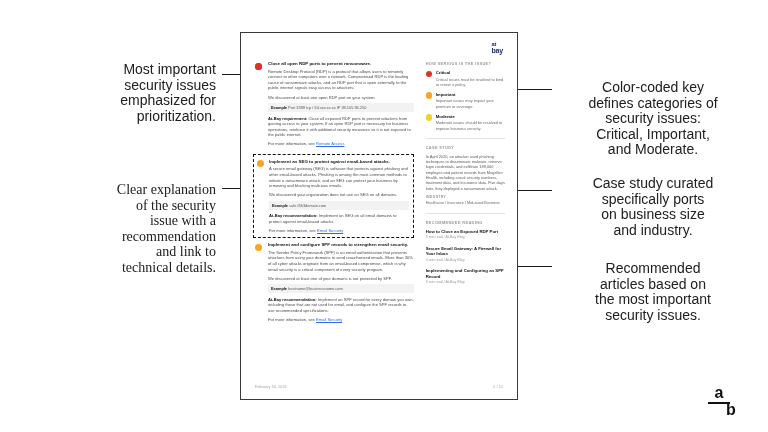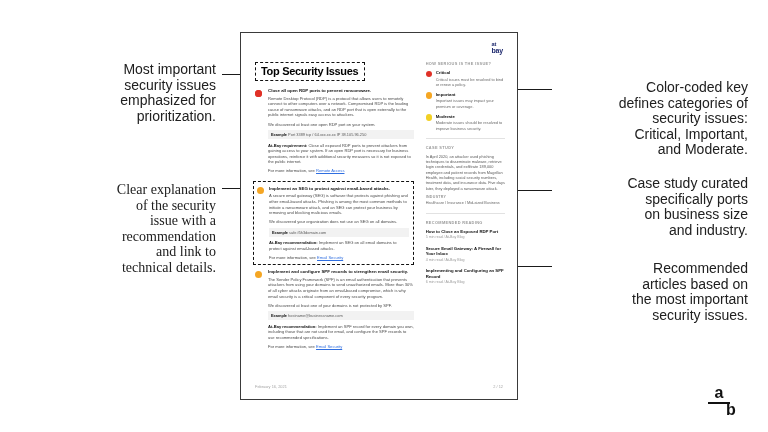--- a/index.html
+++ b/index.html
@@ -18,21 +18,21 @@
 
   
   .annotation {
     position: absolute;
     font-size: 14px;
     line-height: 15.5px;
     color: #202020;
     white-space: pre-line;
   }
   .annotation.left  { text-align: right; }
-  .annotation.right { text-align: right; }
+  .annotation.right { text-align: center; }
 
   
   .arrow {
     position: absolute;
     height: 1px;
     background: #1a1a1a;
   }
   .arrow::after {
     content: "";
     position: absolute;
@@ -347,23 +347,20 @@
 
   <div class="doc-logo">
     <span class="mark">at</span>
     <span class="word">bay</span>
   </div>
 
   <div class="doc-body">
 
     <div class="col-main">
 
-      <div class="title-box">
-        <div class="title-text">Top Security Issues</div>
-      </div>
 
       
       <div class="issue">
         <span class="dot critical"></span>
         <div class="issue-head">Close all open RDP ports to prevent ransomware.</div>
         <div class="issue-body">Remote Desktop Protocol (RDP) is a protocol that allows users to remotely connect to other computers over a network. Compromised RDP is the leading cause of ransomware attacks, and an RDP port that is open externally to the public internet signals easy access to attackers.</div>
         <div class="issue-finding">We discovered at least one open RDP port on your system.</div>
         <div class="example-row">
           <b>Example</b>
           <span>Port 3389 tcp / 64.xxx.xx.xx IP 38.105.96.250</span>

